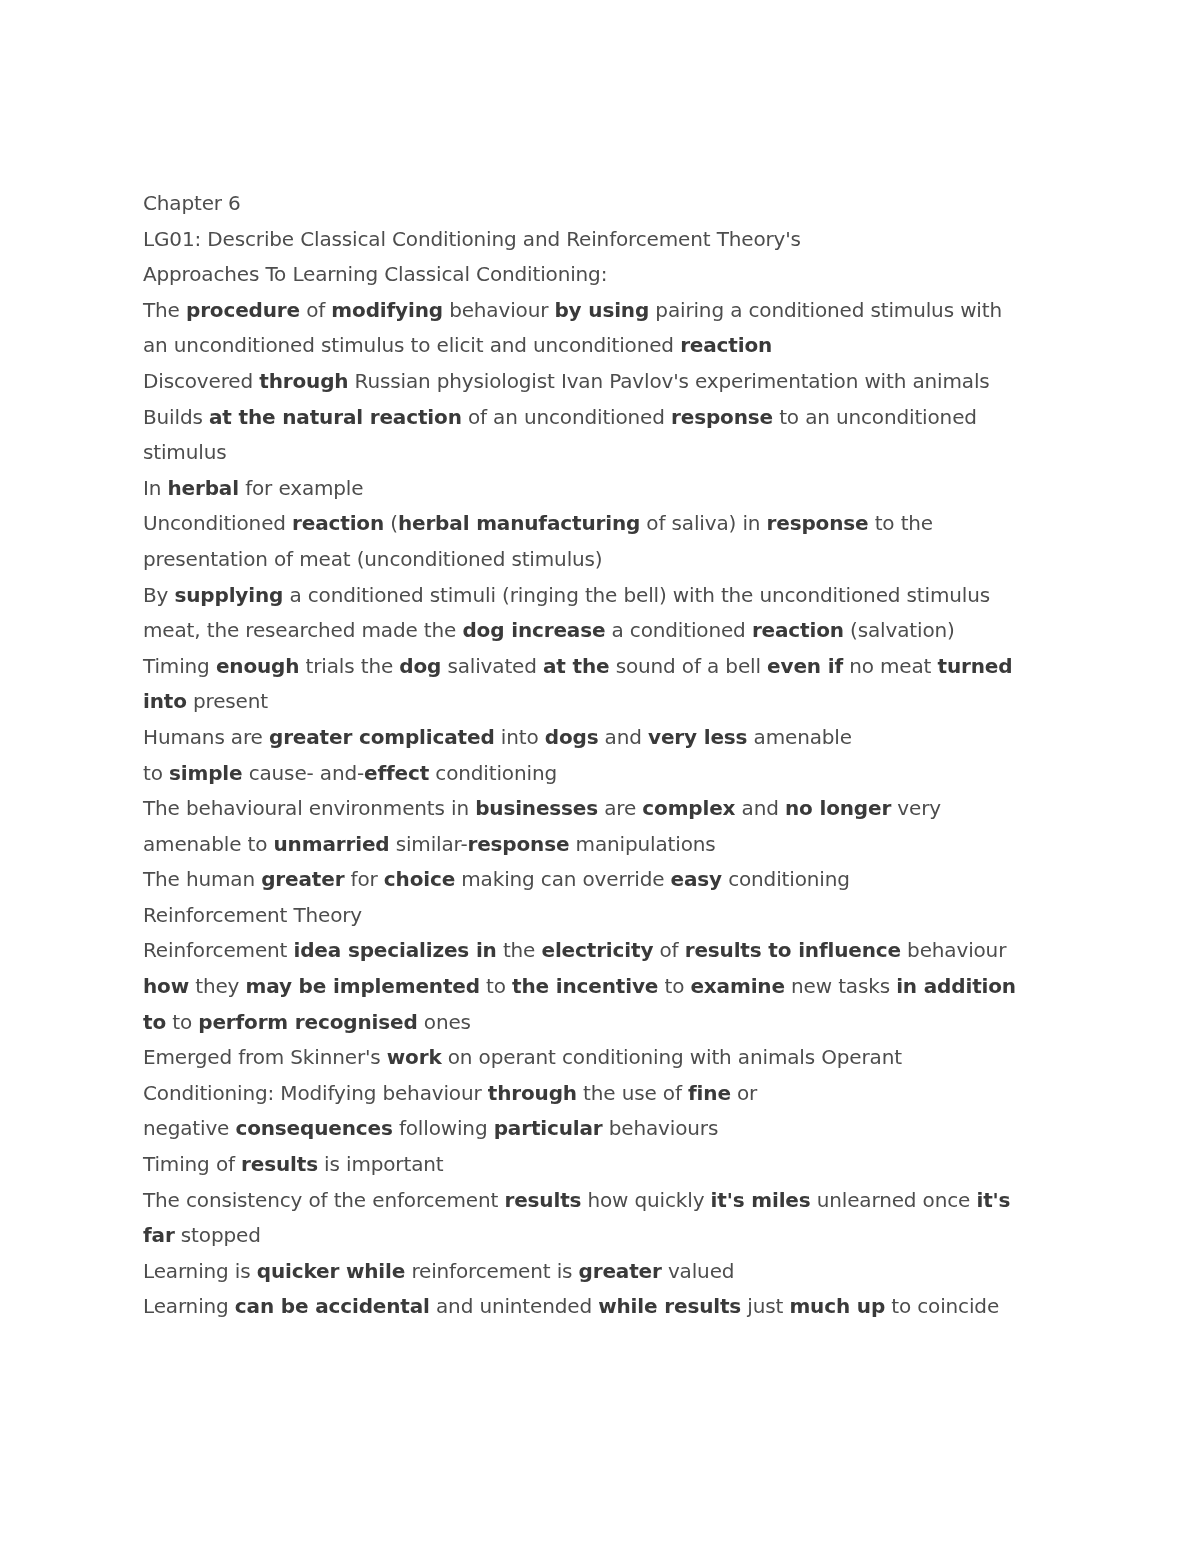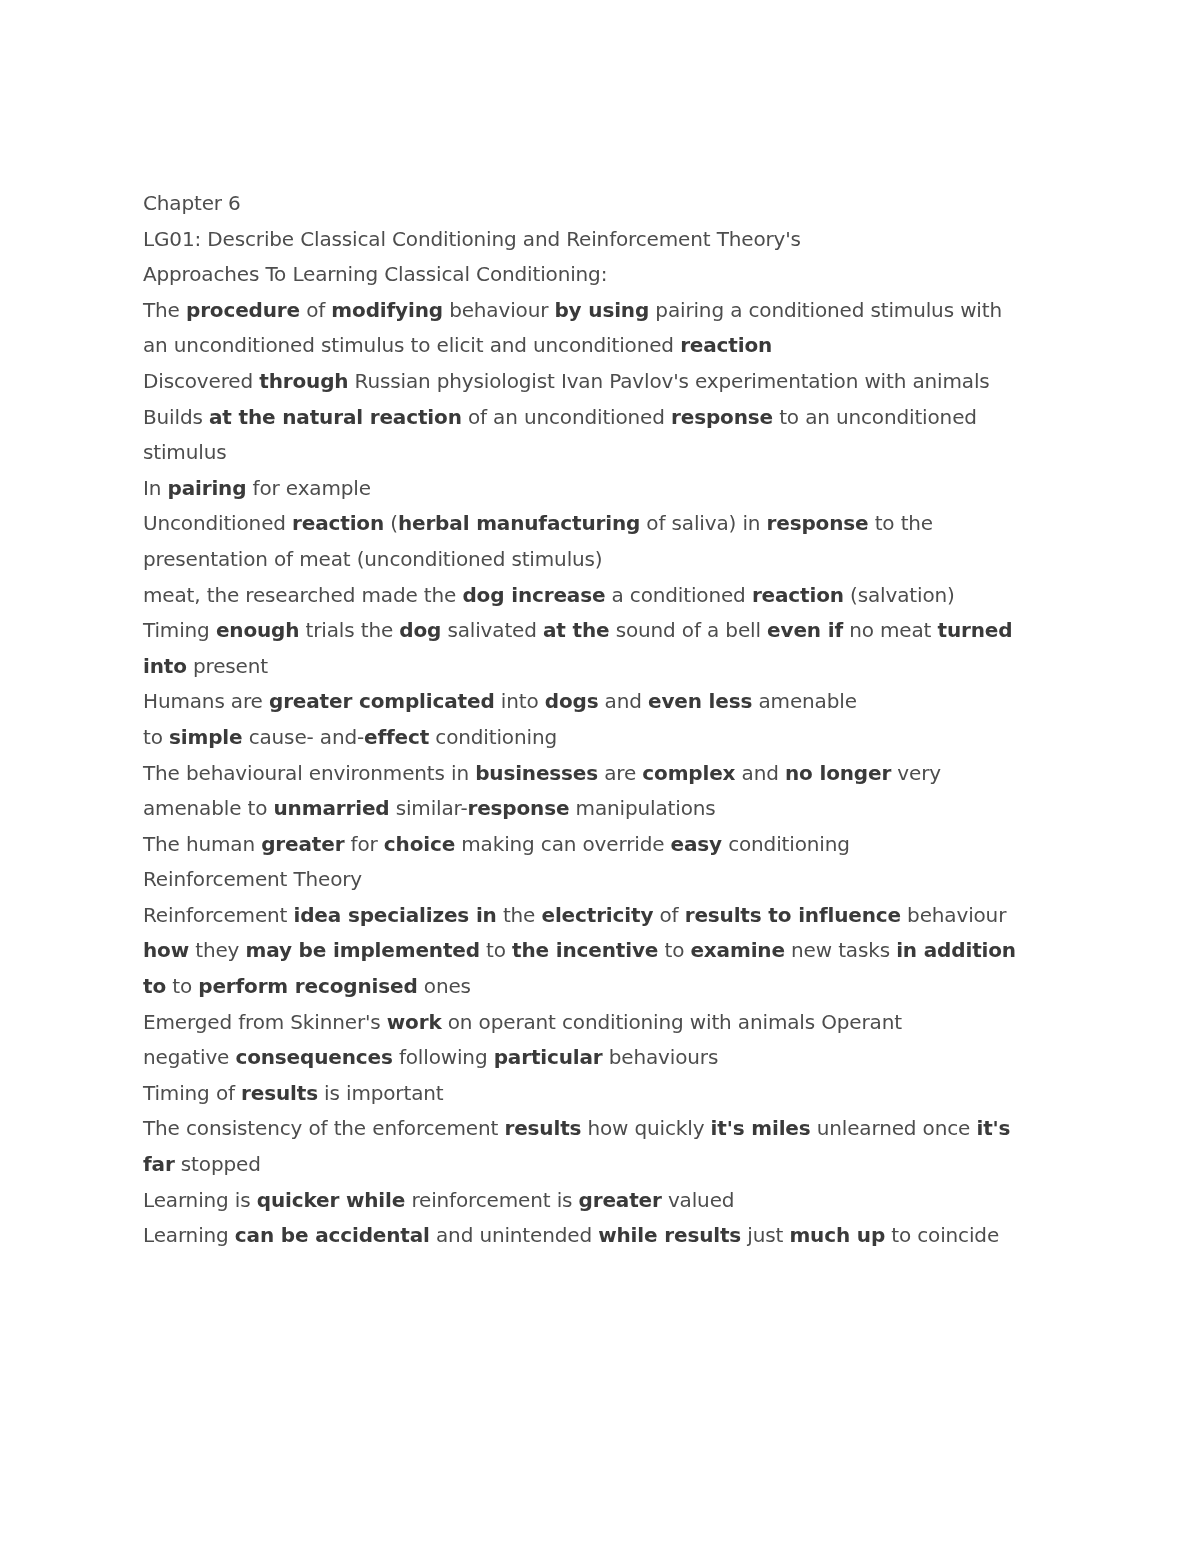--- a/index.html
+++ b/index.html
@@ -40,36 +40,38 @@
 <div class="page">
   <div class="doc-body">
       <div class="line"><span class="run">Chapter 6</span></div>
       <div class="line"><span class="run">LG01: Describe Classical Conditioning and Reinforcement Theory's</span></div>
       <div class="line"><span class="run">Approaches To Learning Classical Conditioning:</span></div>
       <div class="line"><span class="run">The </span><span class="run bold">procedure</span><span class="run"> of </span><span class="run bold">modifying</span><span class="run"> behaviour </span><span class="run bold">by using</span><span class="run"> pairing a conditioned stimulus with</span></div>
       <div class="line"><span class="run">an unconditioned stimulus to elicit and unconditioned </span><span class="run bold">reaction</span></div>
       <div class="line"><span class="run">Discovered </span><span class="run bold">through</span><span class="run"> Russian physiologist Ivan Pavlov's experimentation with animals</span></div>
       <div class="line"><span class="run">Builds </span><span class="run bold">at the natural reaction</span><span class="run"> of an unconditioned </span><span class="run bold">response</span><span class="run"> to an unconditioned</span></div>
       <div class="line"><span class="run">stimulus</span></div>
-      <div class="line"><span class="run">In </span><span class="run bold">pairing</span><span class="run"> for example</span></div>
+      <div class="line"><span class="run">In </span><span class="run bold">herbal</span><span class="run"> for example</span></div>
       <div class="line"><span class="run">Unconditioned </span><span class="run bold">reaction</span><span class="run"> (</span><span class="run bold">herbal manufacturing</span><span class="run"> of saliva) in </span><span class="run bold">response</span><span class="run"> to the</span></div>
       <div class="line"><span class="run">presentation of meat (unconditioned stimulus)</span></div>
+      <div class="line"><span class="run">By </span><span class="run bold">supplying</span><span class="run"> a conditioned stimuli (ringing the bell) with the unconditioned stimulus</span></div>
       <div class="line"><span class="run">meat, the researched made the </span><span class="run bold">dog increase</span><span class="run"> a conditioned </span><span class="run bold">reaction</span><span class="run"> (salvation)</span></div>
       <div class="line"><span class="run">Timing </span><span class="run bold">enough</span><span class="run"> trials the </span><span class="run bold">dog</span><span class="run"> salivated </span><span class="run bold">at the</span><span class="run"> sound of a bell </span><span class="run bold">even if</span><span class="run"> no meat </span><span class="run bold">turned</span></div>
       <div class="line"><span class="run bold">into</span><span class="run"> present</span></div>
-      <div class="line"><span class="run">Humans are </span><span class="run bold">greater complicated</span><span class="run"> into </span><span class="run bold">dogs</span><span class="run"> and </span><span class="run bold">even less</span><span class="run"> amenable</span></div>
+      <div class="line"><span class="run">Humans are </span><span class="run bold">greater complicated</span><span class="run"> into </span><span class="run bold">dogs</span><span class="run"> and </span><span class="run bold">very less</span><span class="run"> amenable</span></div>
       <div class="line"><span class="run">to </span><span class="run bold">simple</span><span class="run"> cause- and-</span><span class="run bold">effect</span><span class="run"> conditioning</span></div>
       <div class="line"><span class="run">The behavioural environments in </span><span class="run bold">businesses</span><span class="run"> are </span><span class="run bold">complex</span><span class="run"> and </span><span class="run bold">no longer</span><span class="run"> very</span></div>
       <div class="line"><span class="run">amenable to </span><span class="run bold">unmarried</span><span class="run"> similar-</span><span class="run bold">response</span><span class="run"> manipulations</span></div>
       <div class="line"><span class="run">The human </span><span class="run bold">greater</span><span class="run"> for </span><span class="run bold">choice</span><span class="run"> making can override </span><span class="run bold">easy</span><span class="run"> conditioning</span></div>
       <div class="line"><span class="run">Reinforcement Theory</span></div>
       <div class="line"><span class="run">Reinforcement </span><span class="run bold">idea specializes in</span><span class="run"> the </span><span class="run bold">electricity</span><span class="run"> of </span><span class="run bold">results to influence</span><span class="run"> behaviour</span></div>
       <div class="line"><span class="run bold">how</span><span class="run"> they </span><span class="run bold">may be implemented</span><span class="run"> to </span><span class="run bold">the incentive</span><span class="run"> to </span><span class="run bold">examine</span><span class="run"> new tasks </span><span class="run bold">in addition</span></div>
       <div class="line"><span class="run bold">to</span><span class="run"> to </span><span class="run bold">perform recognised</span><span class="run"> ones</span></div>
       <div class="line"><span class="run">Emerged from Skinner's </span><span class="run bold">work</span><span class="run"> on operant conditioning with animals Operant</span></div>
+      <div class="line"><span class="run">Conditioning: Modifying behaviour </span><span class="run bold">through</span><span class="run"> the use of </span><span class="run bold">fine</span><span class="run"> or</span></div>
       <div class="line"><span class="run">negative </span><span class="run bold">consequences</span><span class="run"> following </span><span class="run bold">particular</span><span class="run"> behaviours</span></div>
       <div class="line"><span class="run">Timing of </span><span class="run bold">results</span><span class="run"> is important</span></div>
       <div class="line"><span class="run">The consistency of the enforcement </span><span class="run bold">results</span><span class="run"> how quickly </span><span class="run bold">it's miles</span><span class="run"> unlearned once </span><span class="run bold">it's</span></div>
       <div class="line"><span class="run bold">far</span><span class="run"> stopped</span></div>
       <div class="line"><span class="run">Learning is </span><span class="run bold">quicker while</span><span class="run"> reinforcement is </span><span class="run bold">greater</span><span class="run"> valued</span></div>
       <div class="line"><span class="run">Learning </span><span class="run bold">can be accidental</span><span class="run"> and unintended </span><span class="run bold">while results</span><span class="run"> just </span><span class="run bold">much up</span><span class="run"> to coincide</span></div>
     </div>
 </div>
 
 </body></html>

